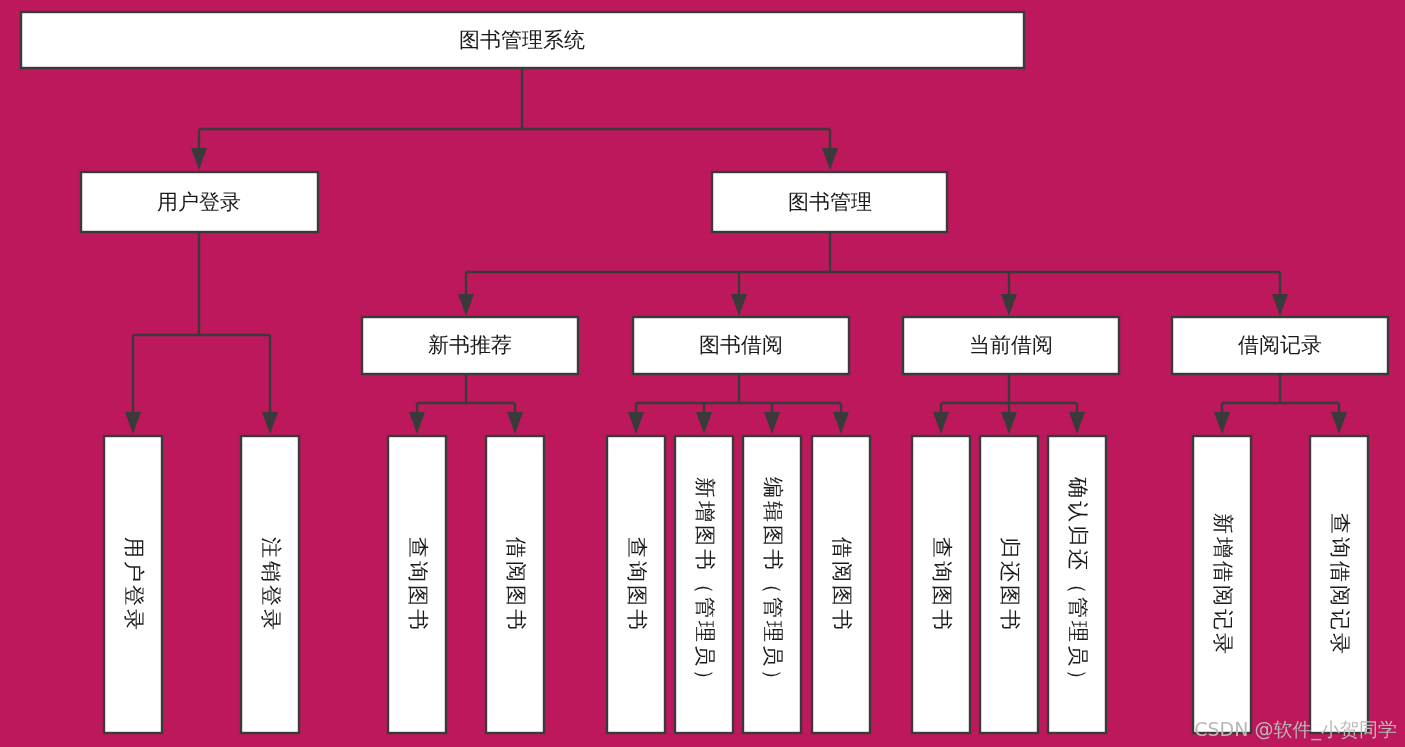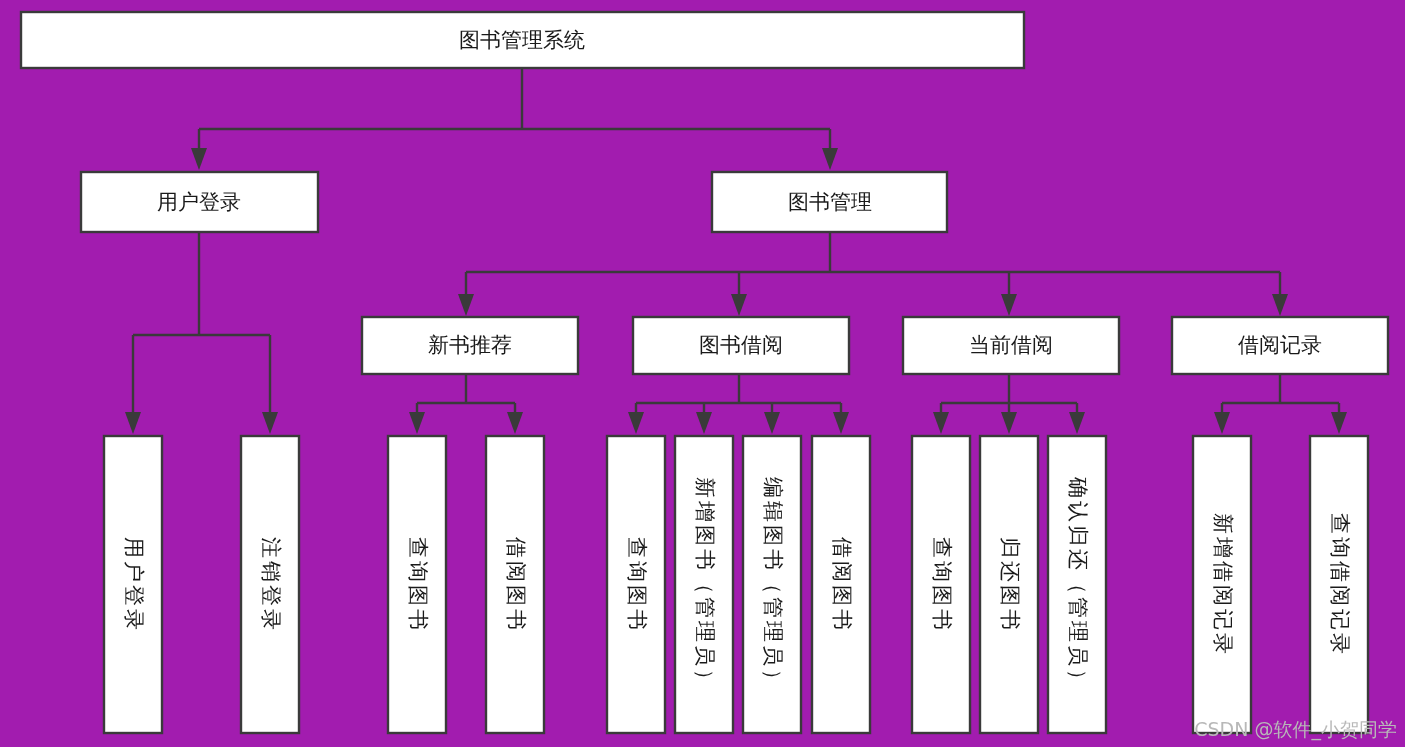--- a/index.html
+++ b/index.html
@@ -7,21 +7,21 @@
     padding: 0;
     background: #ffffff;
   }
   body {
     font-family: "DejaVu Sans", "Liberation Sans", sans-serif;
   }
   #diagram-root {
     position: relative;
     width: 1405px;
     height: 747px;
-    background: #a21caf;
+    background: #be185d;
     overflow: hidden;
   }
   svg.diagram-canvas {
     position: absolute;
     left: 0;
     top: 0;
     width: 1405px;
     height: 747px;
   }
   .node-box {

